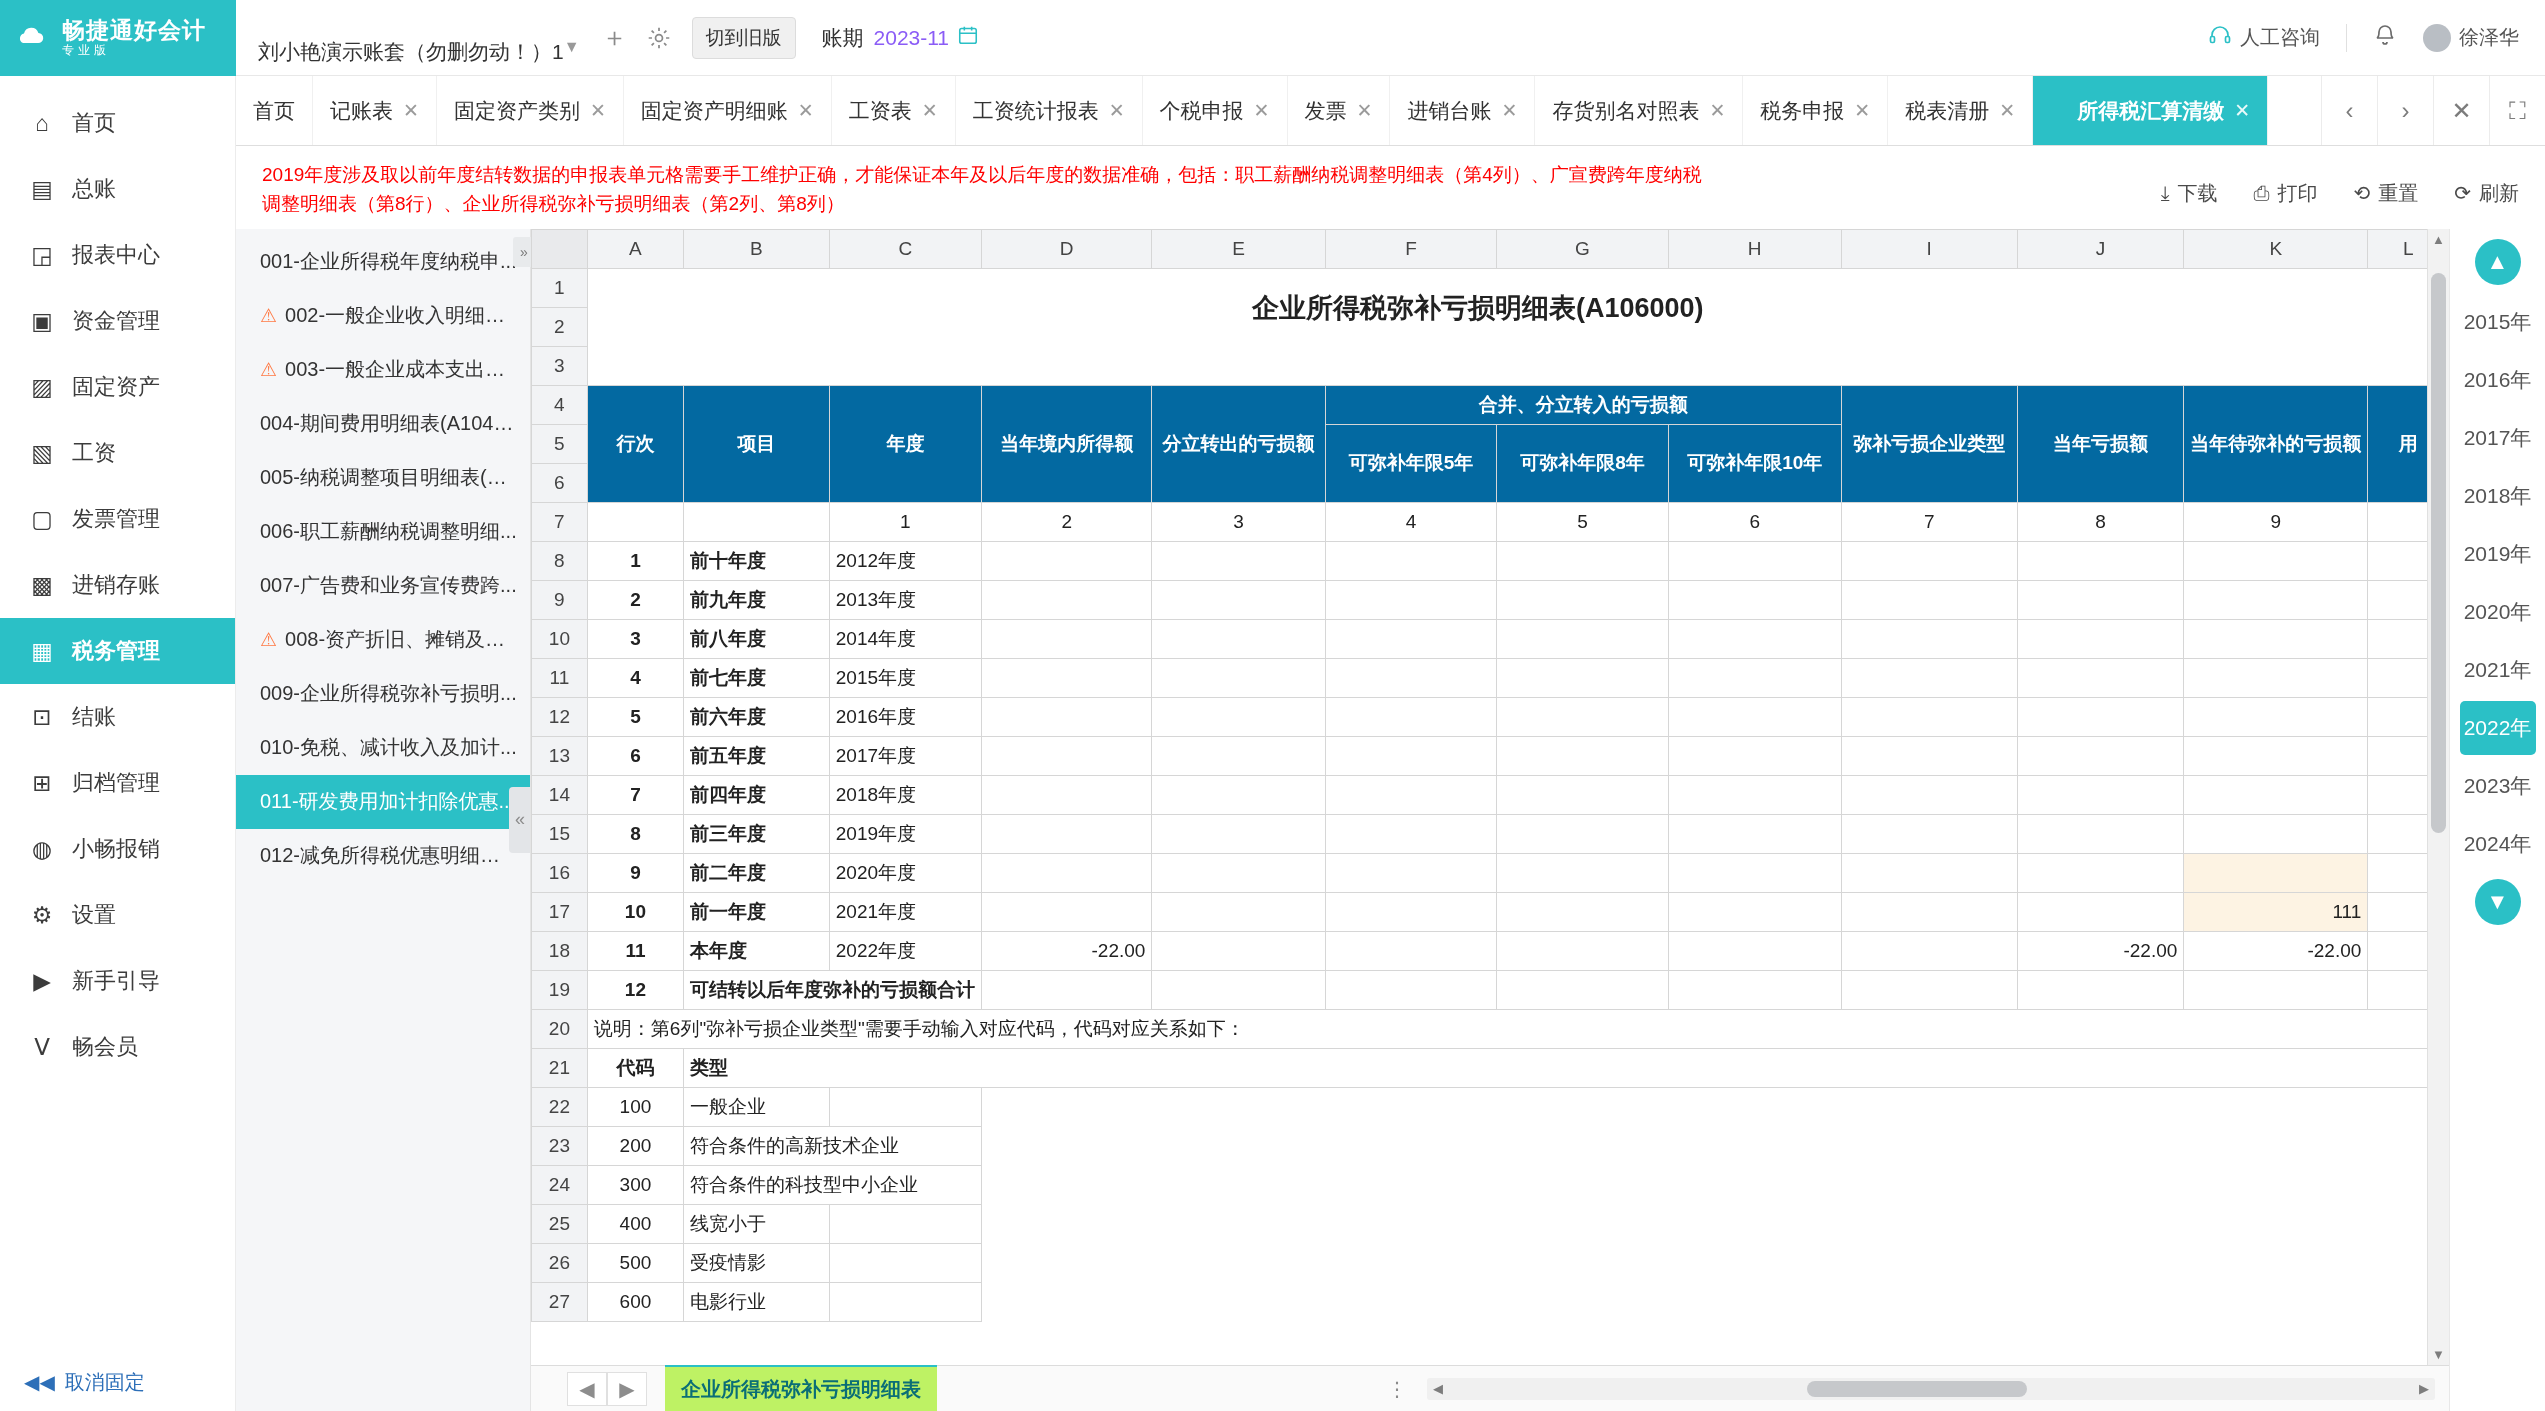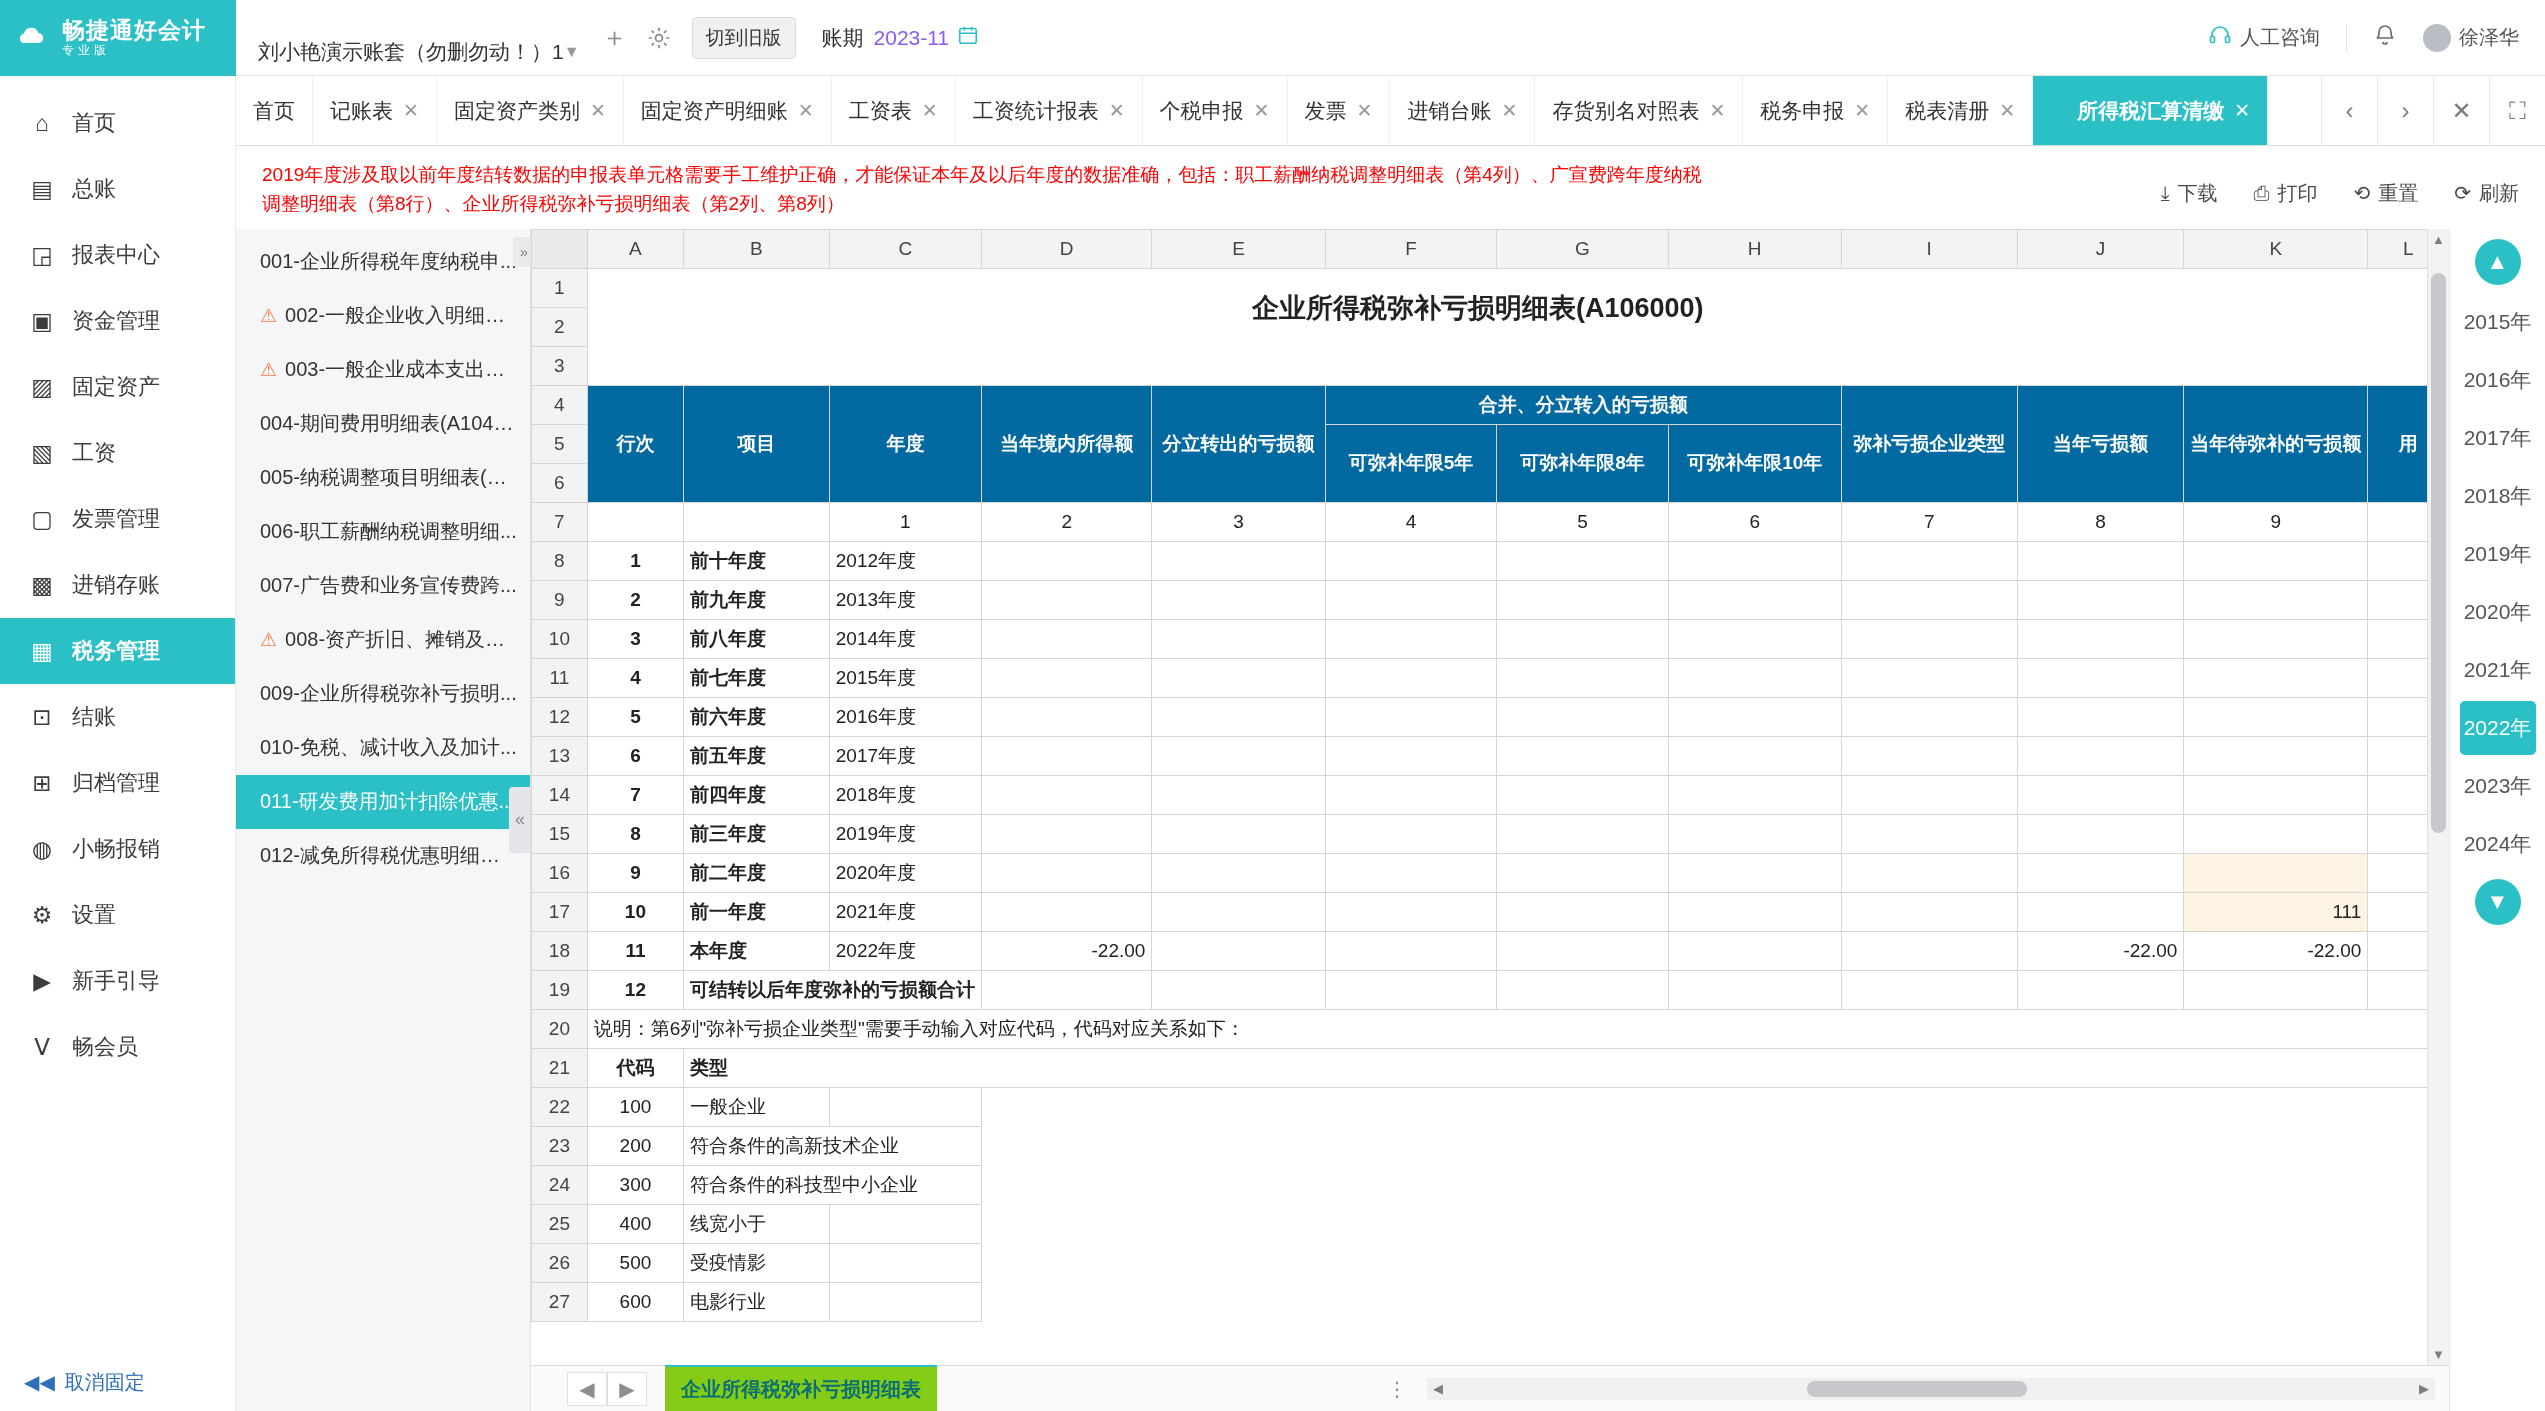--- a/index.html
+++ b/index.html
@@ -37,21 +37,21 @@
   }
   .logo-mark {
     width: 34px; height: 34px;
     position: relative;
   }
   .logo-text { line-height: 1.15; }
   .logo-title { font-size: 23px; font-weight: bold; letter-spacing: 1px; }
   .logo-sub { font-size: 12px; letter-spacing: 4px; }
 
   .acct-select {
-    display: flex; align-items: center;
+    display: flex; 
     margin-left: 22px;
     min-width: 330px;
     font-size: 21px;
     color: #333;
     justify-content: space-between;
     padding-right: 10px;
     margin-top: 28px;
   }
   .acct-select .chev { color: #999; font-size: 16px; }
 
@@ -357,21 +357,21 @@
     color: #8d8d8d;
   }
   .sheet-tab {
     margin-left: 18px;
     padding: 0 16px;
     height: 48px;
     display:flex; align-items:center;
     color: #0a6e76;
     font-weight: bold;
     border-top: 2px solid #2bc0c6;
-    background: #84cc16;
+    background: #bef264;
   }
   .kebab { margin-left: 450px; color:#8a8a8a; letter-spacing: 2px;}
   .hscroll {
     margin-left: 18px;
     flex: 1 1 auto;
     height: 22px;
     background: #f0f0f0;
     border-radius: 3px;
     position: relative;
     margin-right: 14px;

